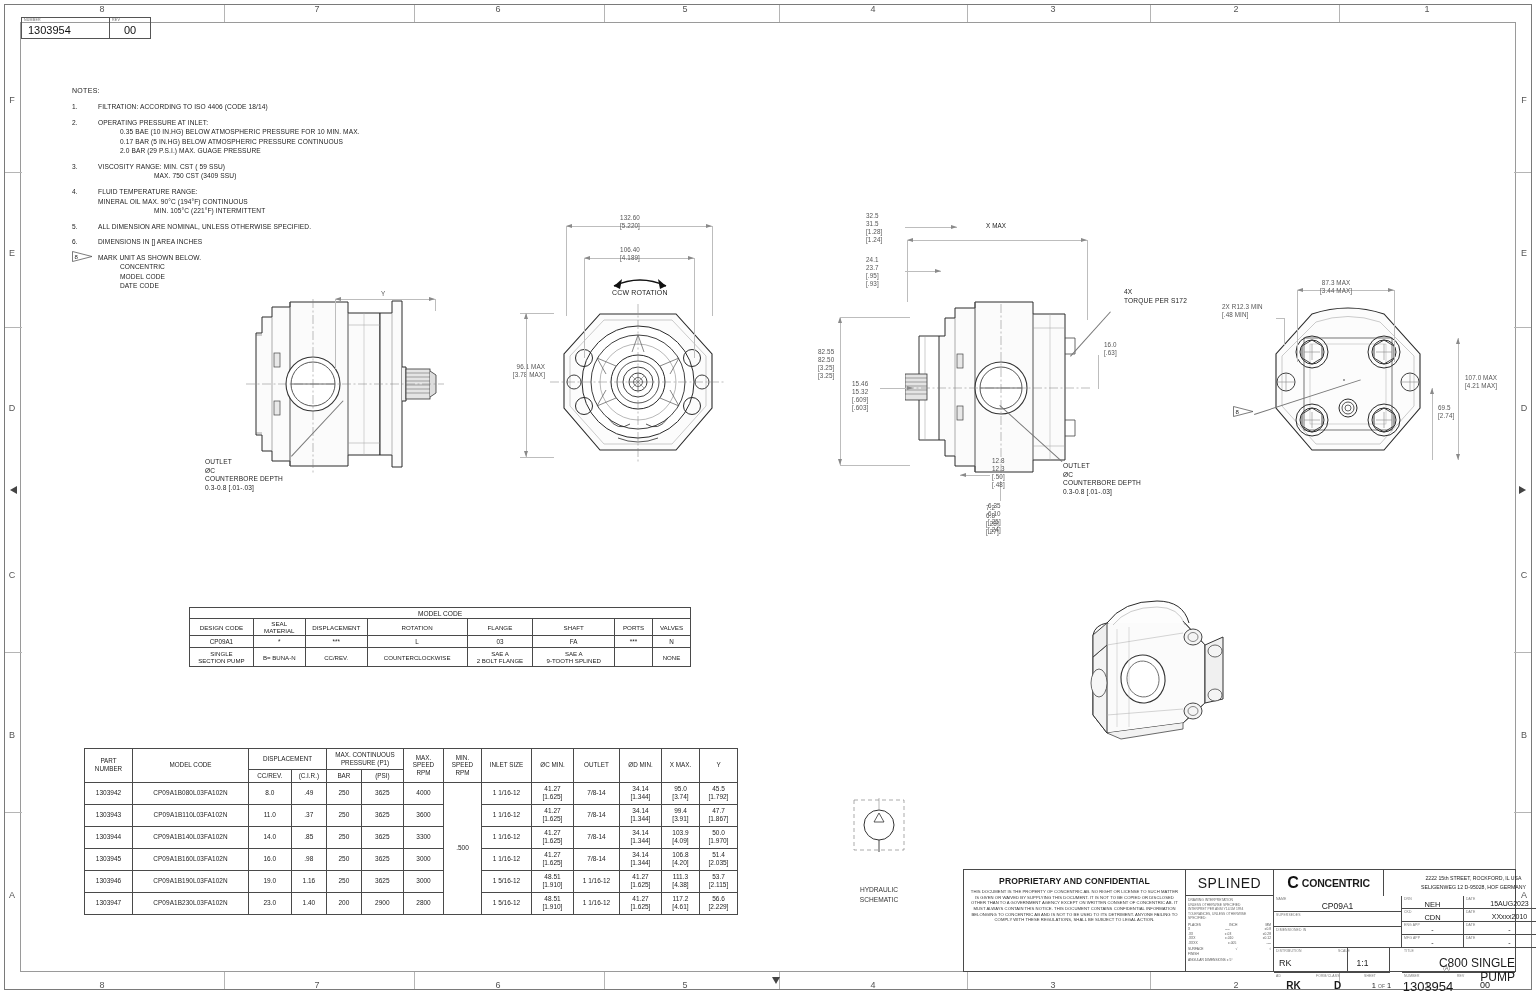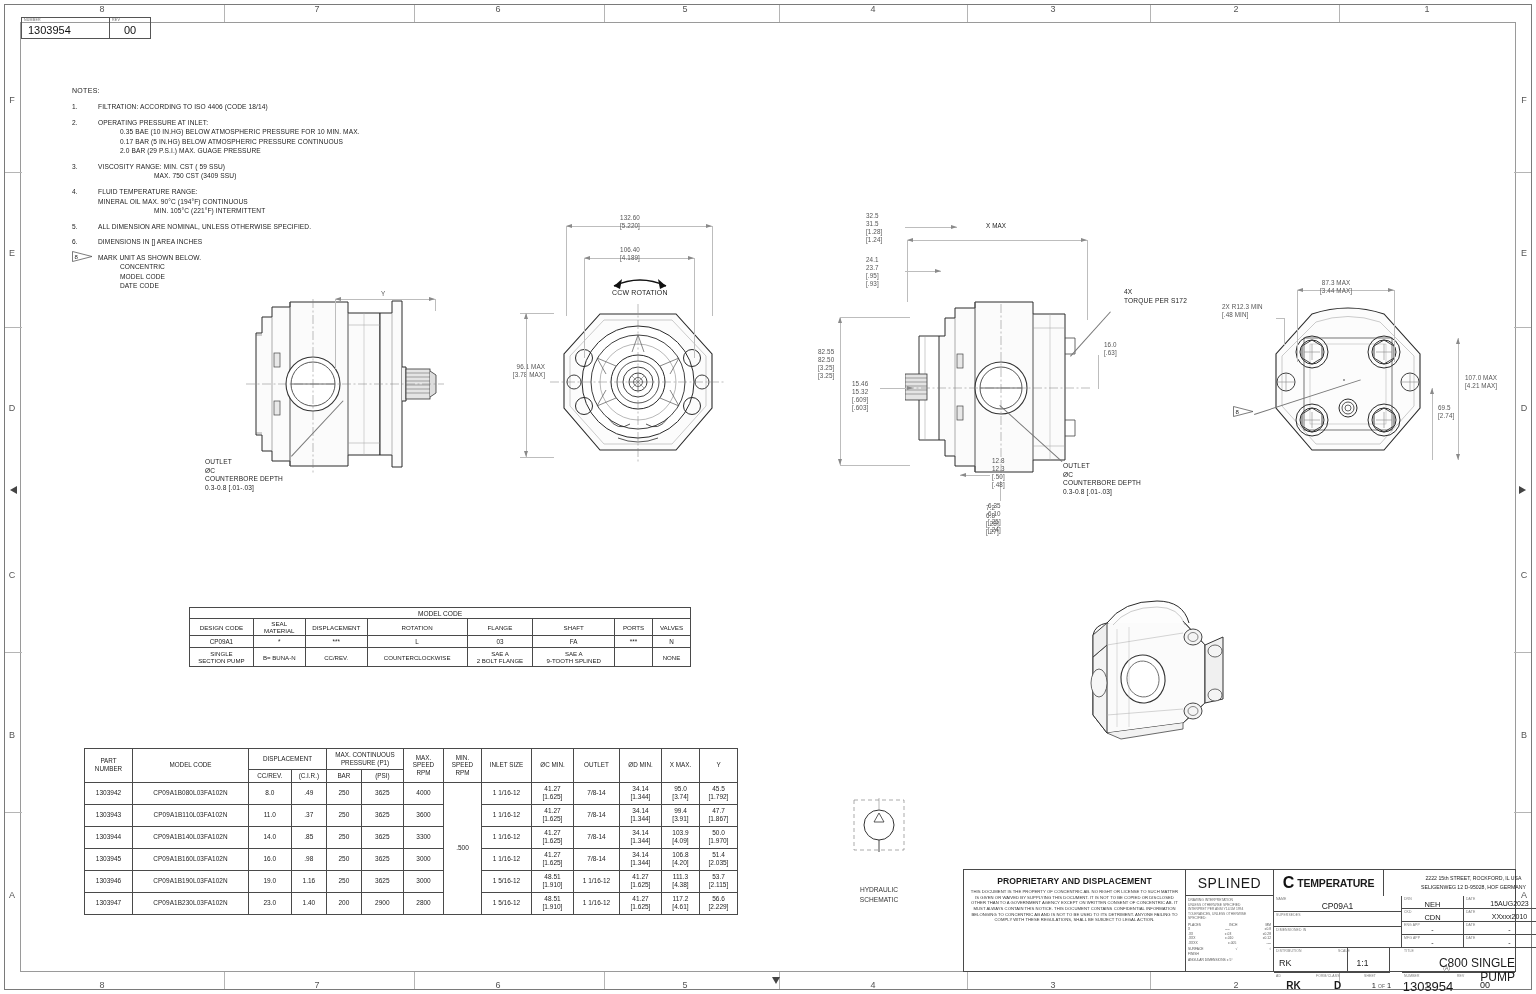--- a/index.html
+++ b/index.html
@@ -799,31 +799,31 @@
     <line x1="31" y1="46" x2="31" y2="58" stroke="#333" stroke-width="0.9"></line>
     <line x1="31" y1="16" x2="31" y2="4" stroke="#888" stroke-width="0.6"></line>
     <polygon points="31,19 26,28 36,28" fill="#fff" stroke="#333" stroke-width="0.8"></polygon>
   </svg>
   <div class="hyd-cap" style="left:838px; top:885px; width:82px;">HYDRAULIC
 SCHEMATIC</div>
 
   <div id="title-block">
 
     <div class="prop">
-      <h4>PROPRIETARY AND DISPLACEMENT</h4>
+      <h4>PROPRIETARY AND CONFIDENTIAL</h4>
       <p>THIS DOCUMENT IS THE PROPERTY OF CONCENTRIC AB. NO RIGHT OR LICENSE TO SUCH MATTER IS GIVEN OR WAIVED BY SUPPLYING THIS DOCUMENT. IT IS NOT TO BE COPIED OR DISCLOSED OTHER THAN TO A GOVERNMENT AGENCY EXCEPT ON WRITTEN CONSENT OF CONCENTRIC AB.  IT MUST ALWAYS CONTAIN THIS NOTICE. THIS DOCUMENT CONTAINS CONFIDENTIAL INFORMATION BELONGING TO CONCENTRIC AB AND IS NOT TO BE USED TO ITS DETRIMENT.  ANYONE FAILING TO COMPLY WITH THESE REGULATIONS, SHALL BE SUBJECT TO LEGAL ACTION.</p>
     </div>
 
     <div class="tb-right">
 
       <div class="metric-box">SPLINED</div>
 
       <div class="logo-box">
         <span class="mark">C</span>
-        <span class="wordmark">TEMPERATURE</span>
+        <span class="wordmark">CONCENTRIC</span>
       </div>
 
       <div class="addr-box">
         <div>2222 15th STREET, ROCKFORD, IL  USA</div>
         <div>SELIGENWEG 12 D-95028, HOF  GERMANY</div>
       </div>
 
       <div class="proj-box">
         
         

